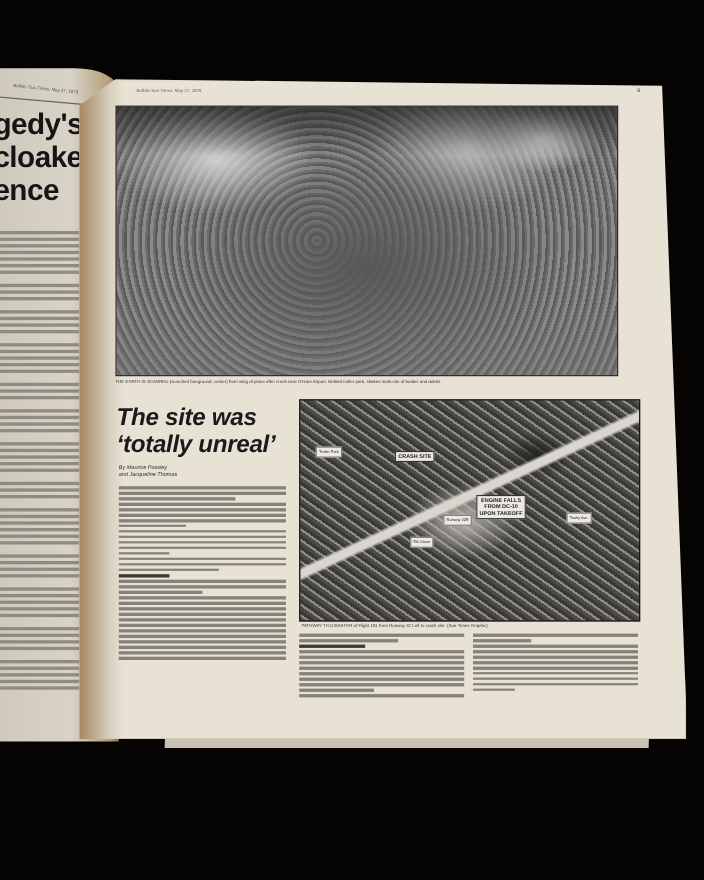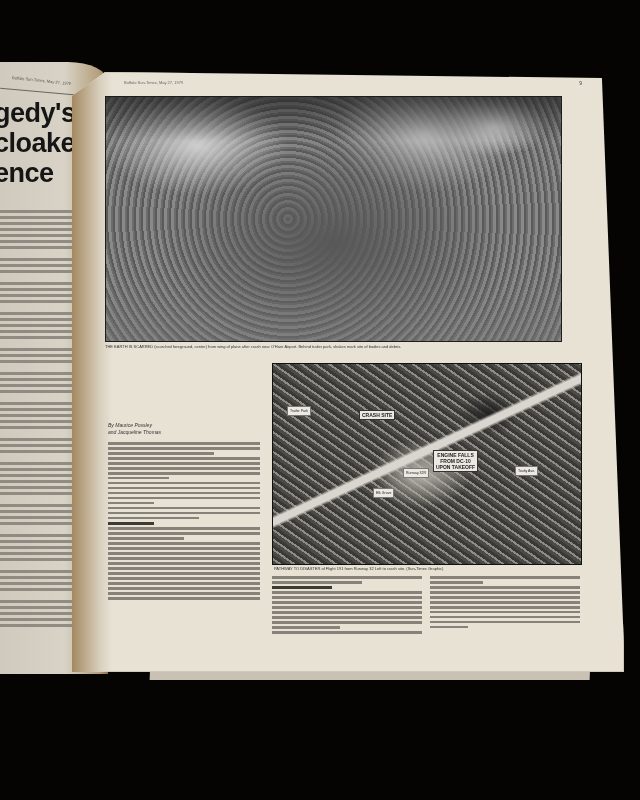--- a/index.html
+++ b/index.html
@@ -182,20 +182,24 @@
 
 <div class="right-page">
   <div class="folio-line">Buffalo Sun-Times, May 27, 1979</div>
   <div class="page-num">9</div>
 
   <div class="photo-top" title="Crash site debris field">
     <div class="shade"></div>
   </div>
   <div class="caption-top">THE EARTH IS SCARRED (scorched foreground, center) from wing of plane after crash near O'Hare Airport. Behind trailer park, shakes mark site of bodies and debris.</div>
 
+  <div class="headline">
+    <div>The site was</div>
+    <div>‘totally unreal’</div>
+  </div>
   <div class="byline">
     <div>By Maurice Possley</div>
     <div>and Jacqueline Thomas</div>
   </div>
 
   <div class="col" style="left:36px; top:370px; width:152px;">
     <div class="tl"></div>
       <div class="tl"></div>
       <div class="tl" style="width:70%"></div>
     <div class="tl"></div>

